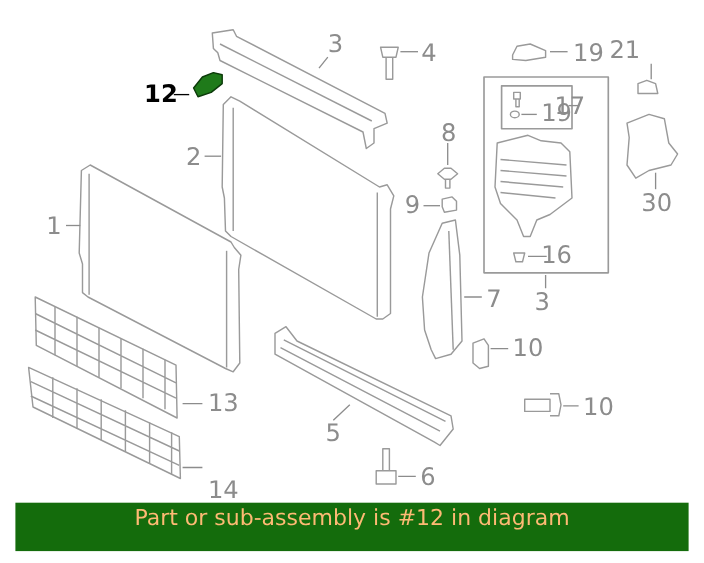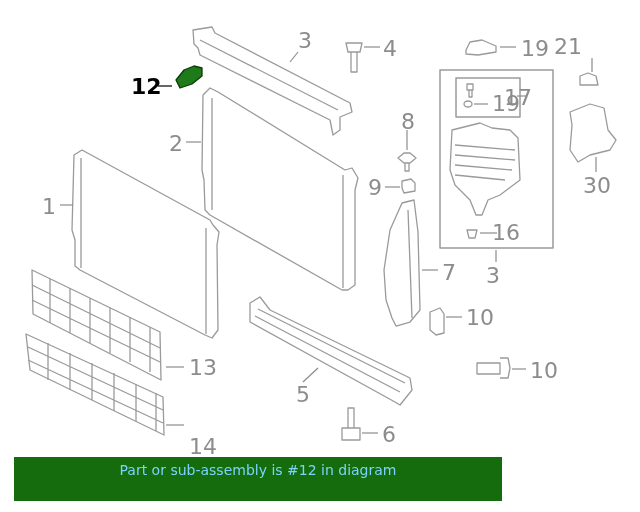--- a/index.html
+++ b/index.html
@@ -1,20 +1,20 @@
 <!DOCTYPE html>
 <html><head>
 <meta charset="utf-8">
 <style>
   html, body { margin:0; padding:0; background:#ffffff; }
   body { width:640px; height:512px; position:relative; overflow:hidden; font-family:"DejaVu Sans", sans-serif; }
   #diagram { position:absolute; left:0; top:0; width:640px; height:455px; }
   .callout { position:absolute; font-size:22px; color:#8c8c8c; line-height:1; white-space:nowrap; }
   .callout.hl { color:#000000;font-weight:bold; }
-  #banner { position:absolute; left:14px; top:457px; width:488px; height:44px; background:#146c0c; color:#7dd3fc; text-align:center; font-size:14px; line-height:19px; padding-top:4px; box-sizing:border-box; }
+  #banner { position:absolute; left:14px; top:457px; width:612px; height:44px; background:#146c0c; color:#fdba74; text-align:center; font-size:20px; line-height:19px; padding-top:4px; box-sizing:border-box; }
   #banner div { white-space:nowrap; }
 </style>
 </head>
 <body>
 
 <div id="diagram">
   <svg width="640" height="455" viewBox="0 0 640 455" fill="none" stroke="#9a9a9a" stroke-width="1.3" stroke-linejoin="round">
 
     <g>
       <path d="M193,30 L212,27 L215,33 L350,103 L352,112 L340,117 L340,130 L333,135 L330,120 L200,55 L198,48 L194,44 Z"></path>

